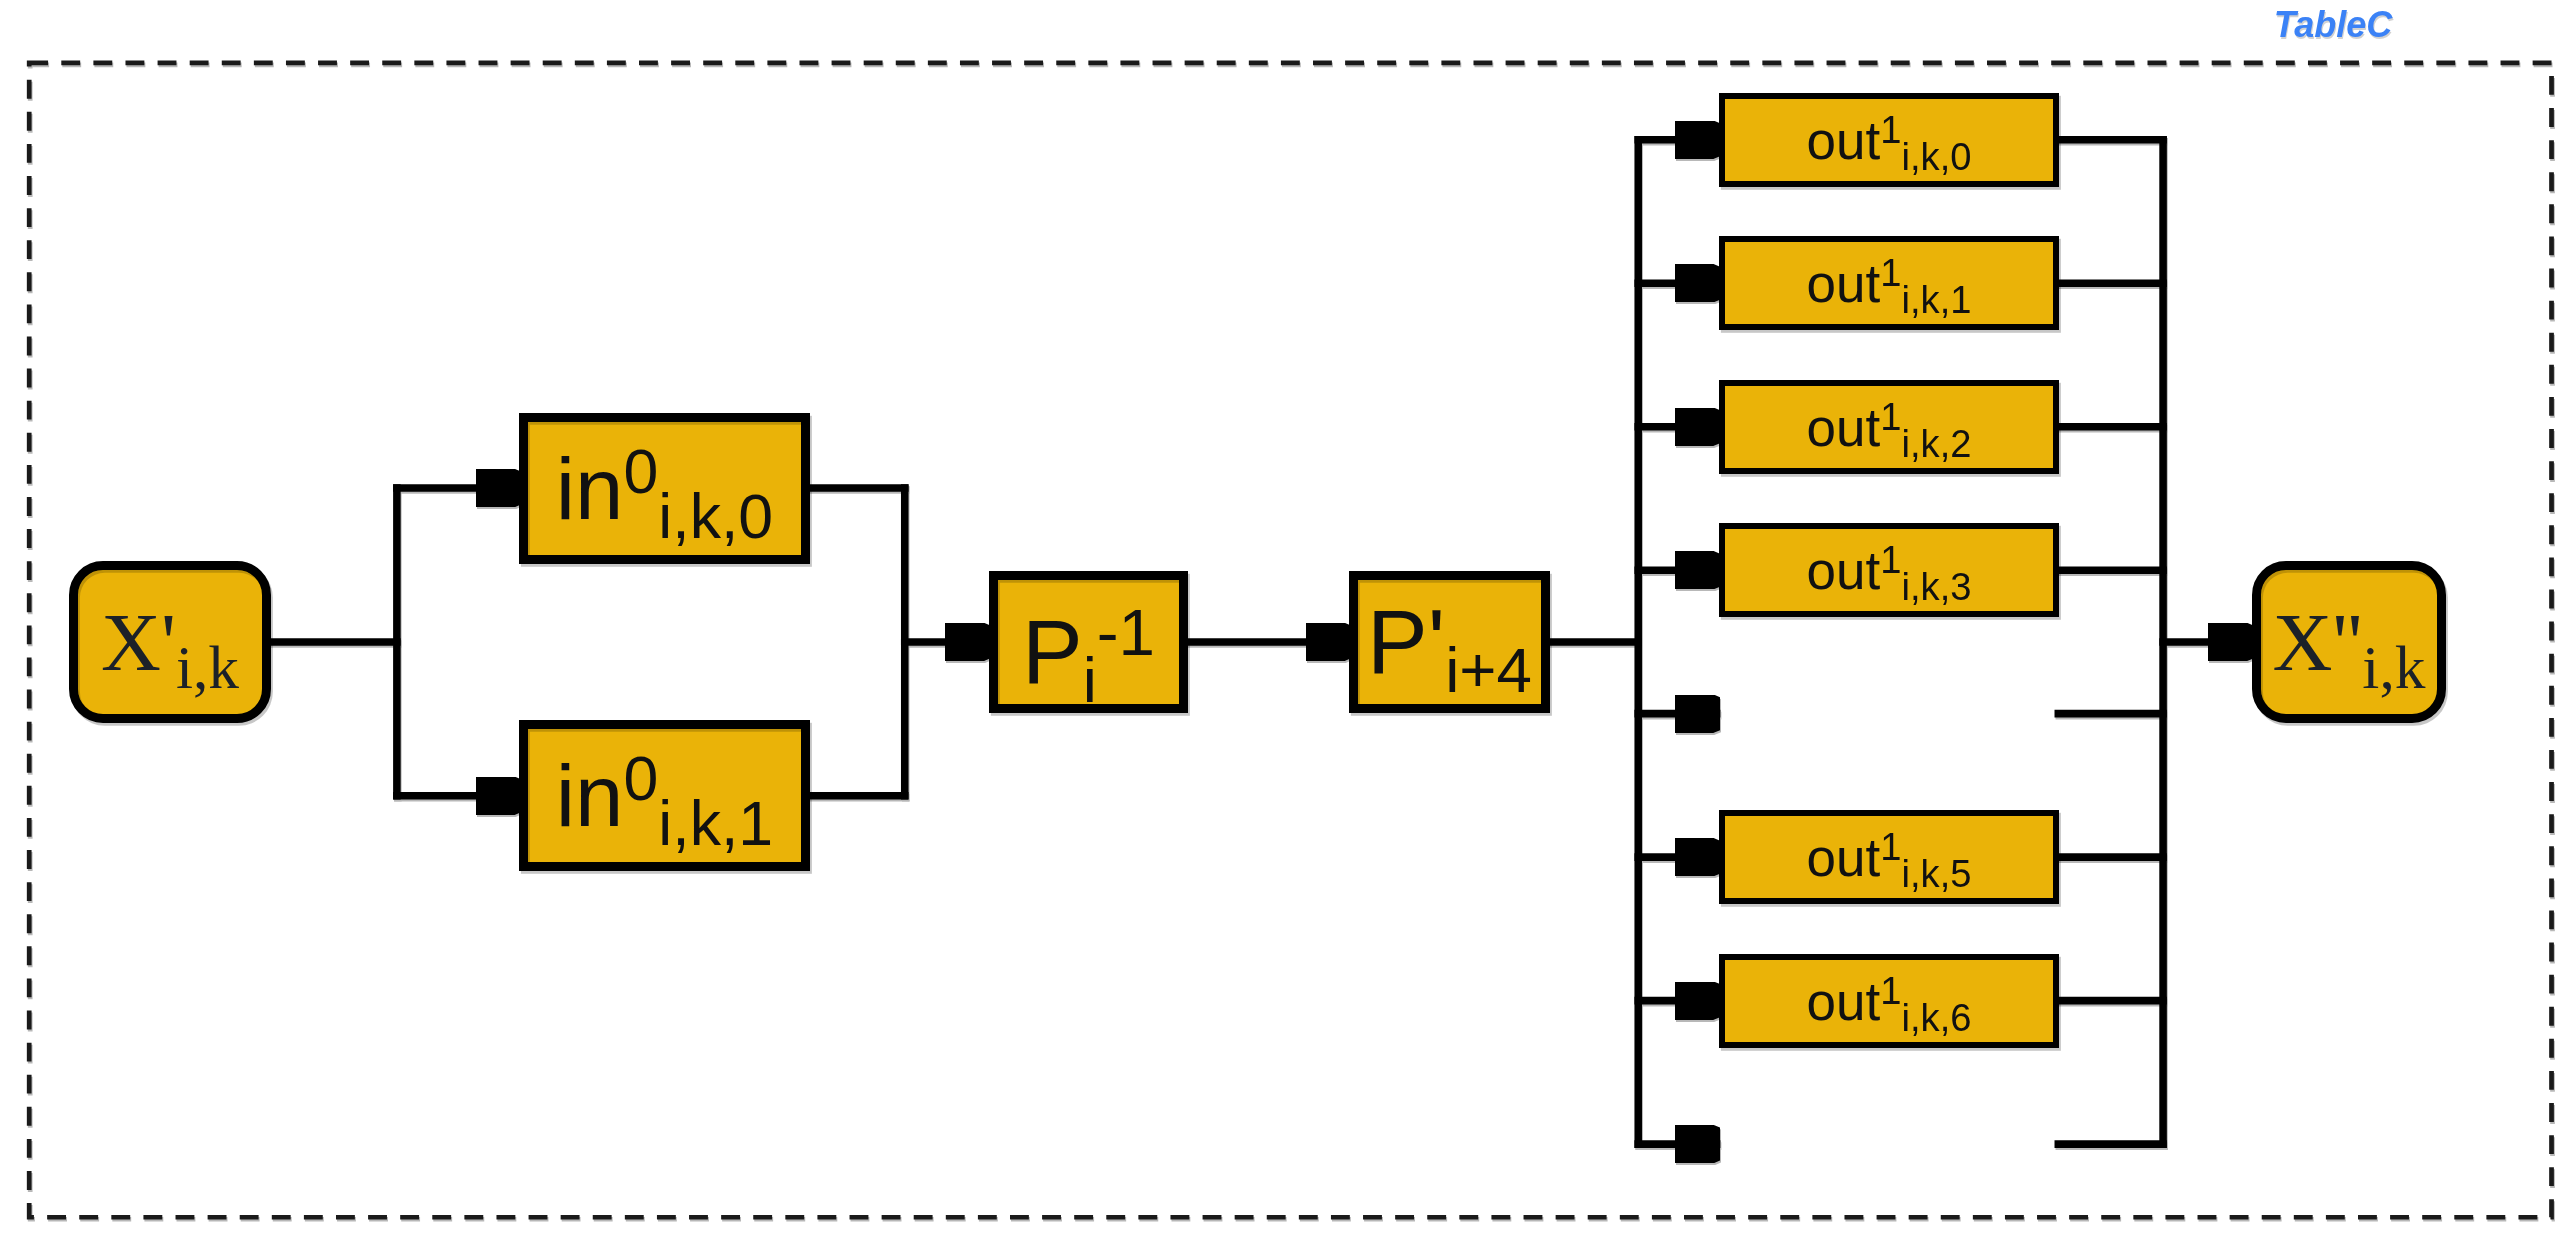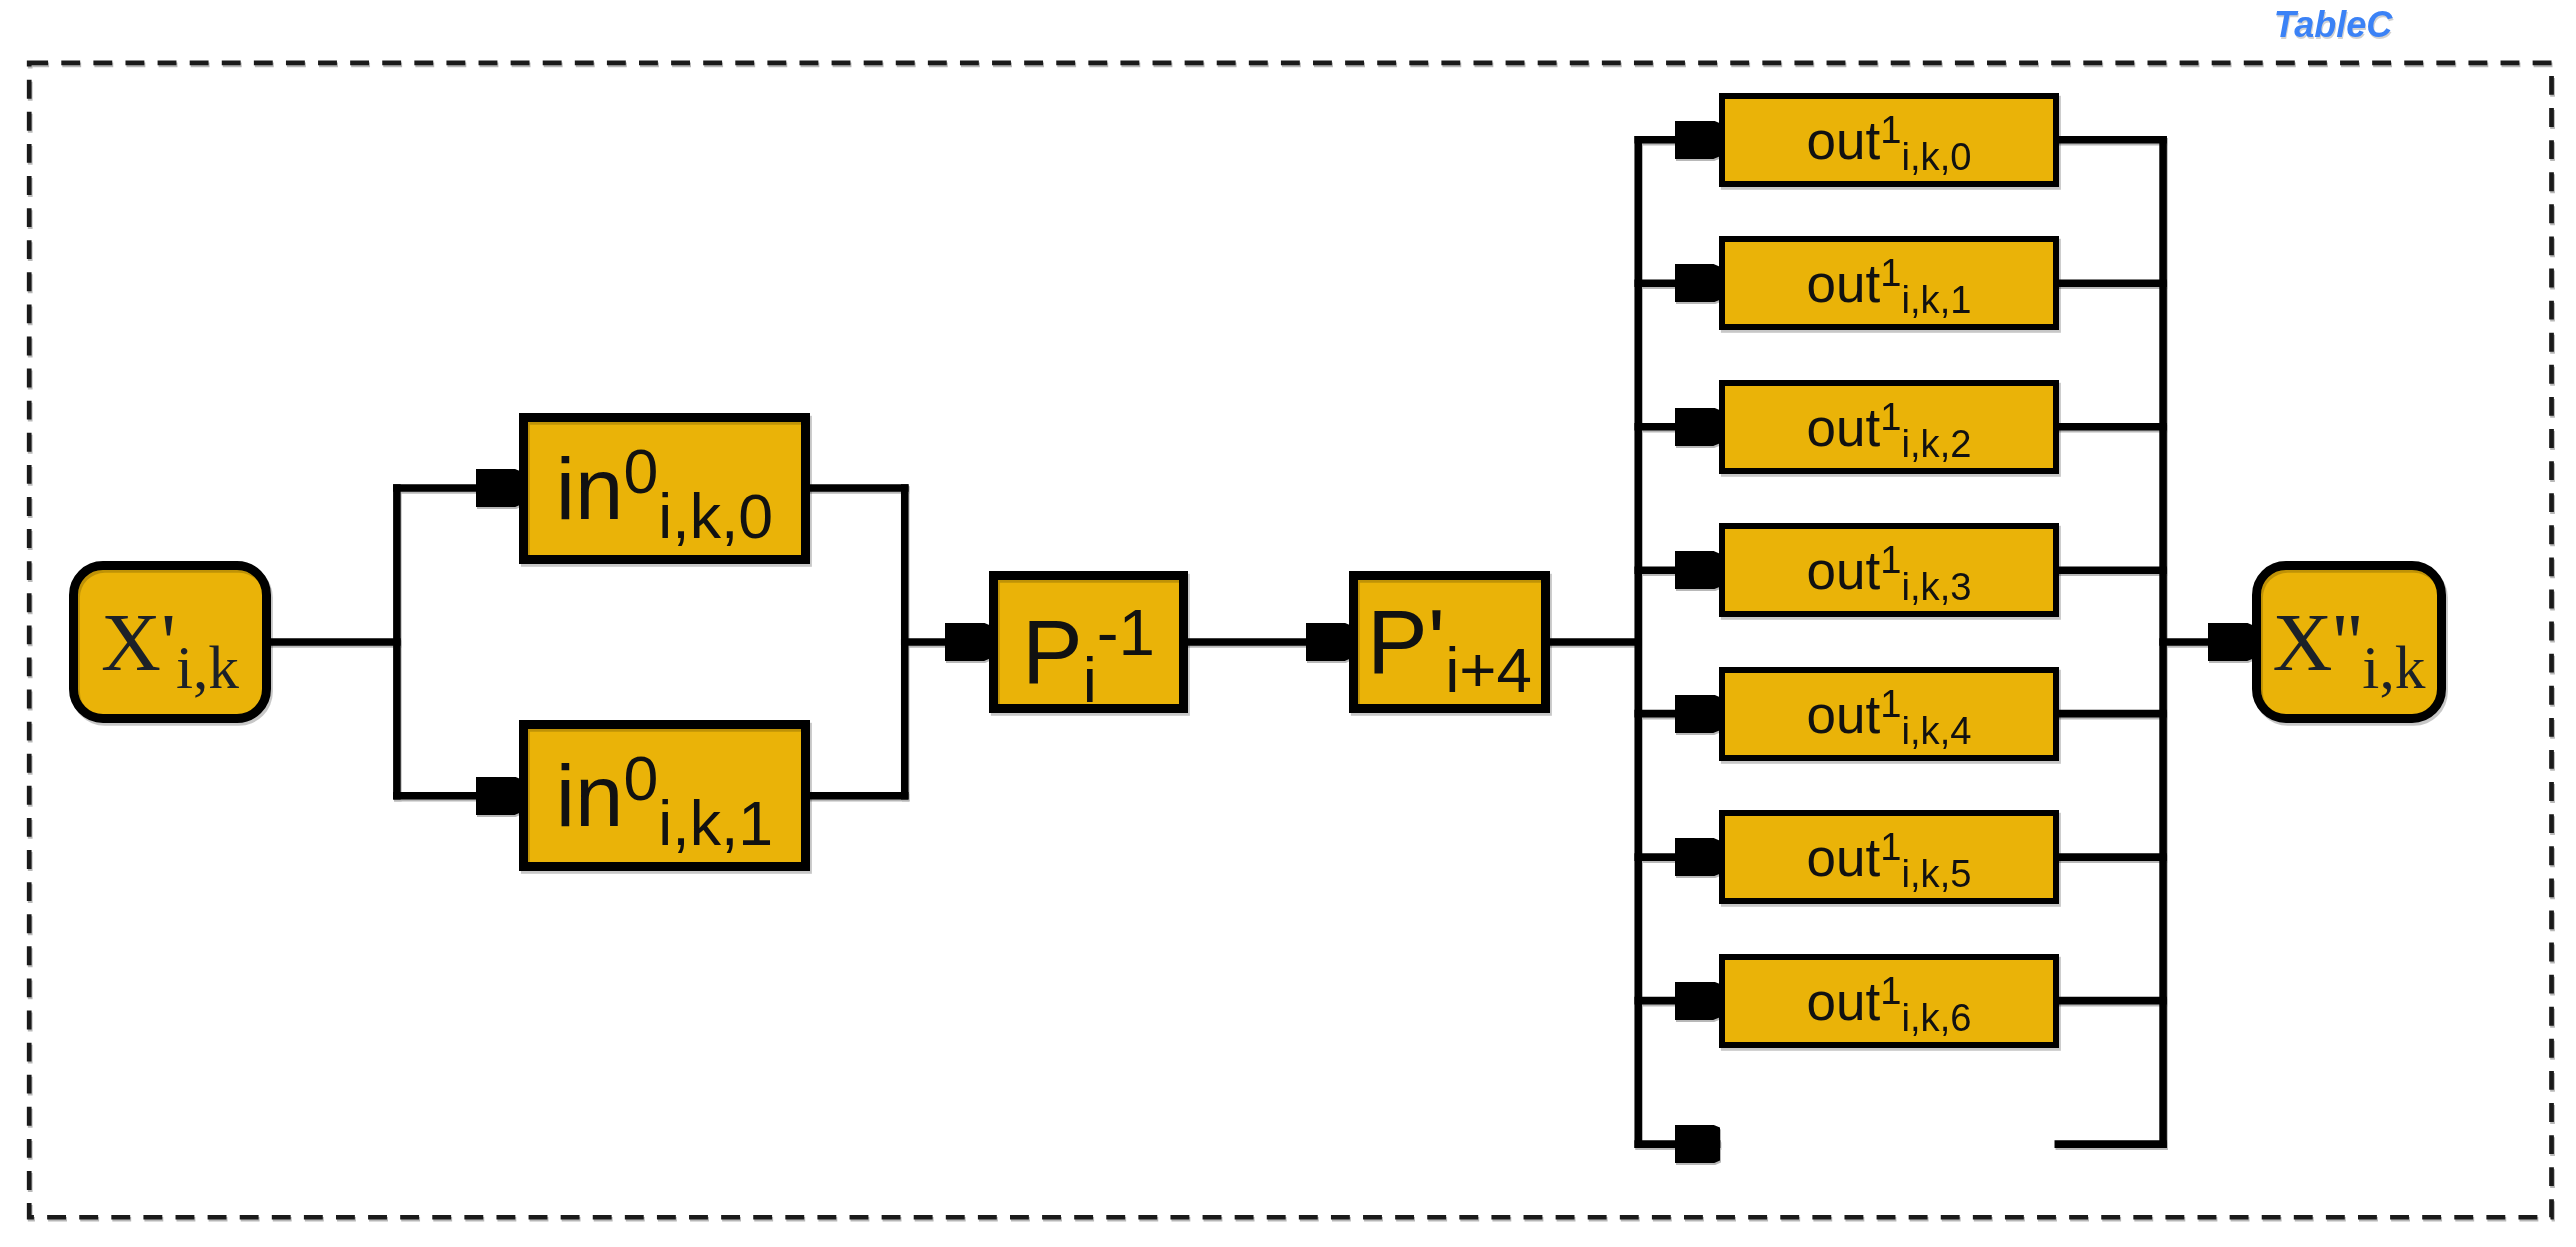--- a/index.html
+++ b/index.html
@@ -121,23 +121,20 @@
   </div>
   <div class="box node-out" id="n-out1">
     <span class="lbl"><span class="base">out</span><span class="sup">1</span><span class="sub">i,k,1</span></span>
   </div>
   <div class="box node-out" id="n-out2">
     <span class="lbl"><span class="base">out</span><span class="sup">1</span><span class="sub">i,k,2</span></span>
   </div>
   <div class="box node-out" id="n-out3">
     <span class="lbl"><span class="base">out</span><span class="sup">1</span><span class="sub">i,k,3</span></span>
   </div>
-  <div class="box node-out" id="n-out4">
-    <span class="lbl"><span class="base">out</span><span class="sup">1</span><span class="sub">i,k,4</span></span>
-  </div>
   <div class="box node-out" id="n-out5">
     <span class="lbl"><span class="base">out</span><span class="sup">1</span><span class="sub">i,k,5</span></span>
   </div>
   <div class="box node-out" id="n-out6">
     <span class="lbl"><span class="base">out</span><span class="sup">1</span><span class="sub">i,k,6</span></span>
   </div>
 
   <div class="box node-x" id="n-output">
     <span class="lbl"><span class="base">X''</span><span class="sub">i,k</span></span>
   </div>

